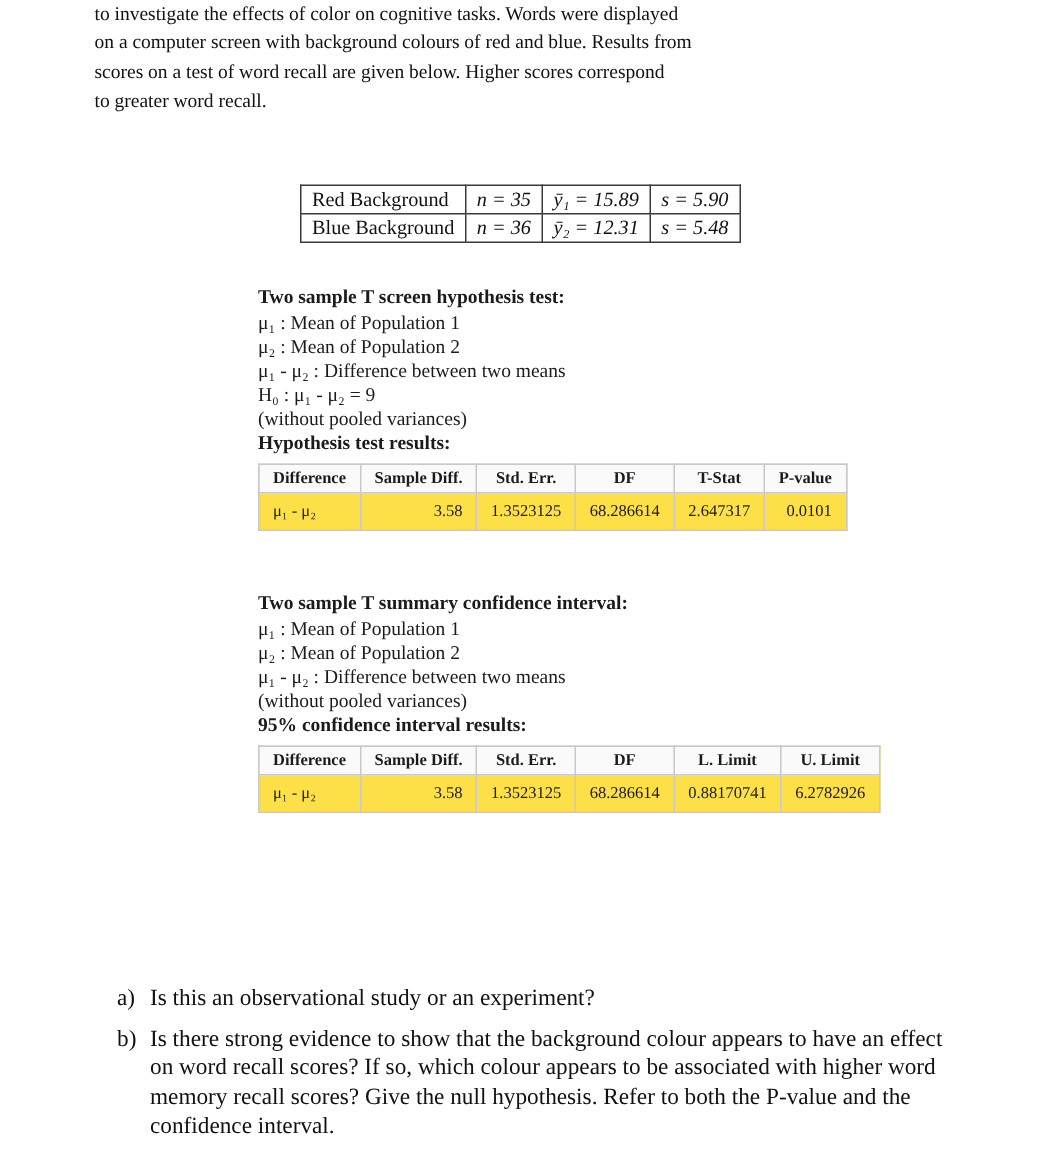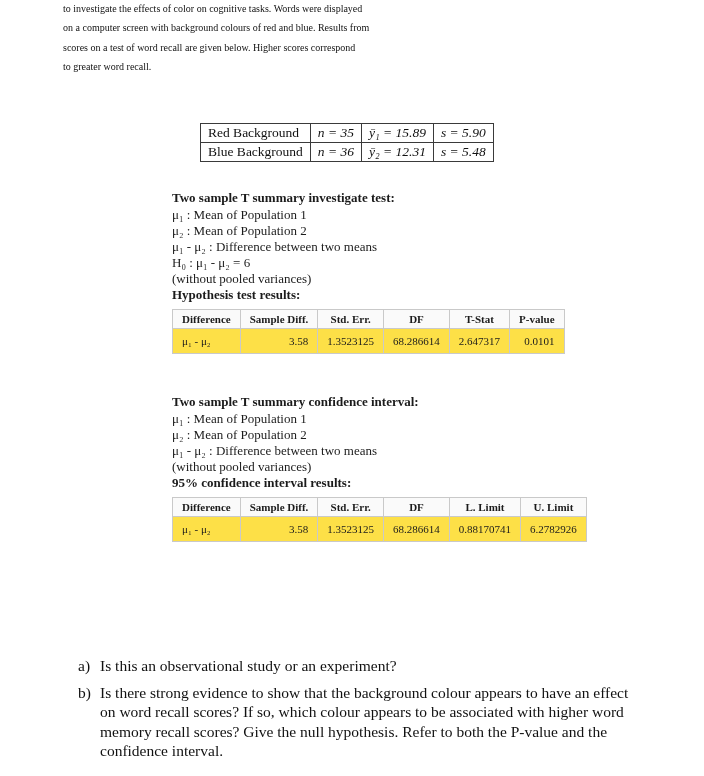--- a/index.html
+++ b/index.html
@@ -11,21 +11,21 @@
     font-family: "Liberation Serif", serif;
     color: #111111;
     overflow: hidden;
   }
 
   
   .intro {
     position: absolute;
     left: 63px;
     top: -1px;
-    font-size: 10px;
+    font-size: 13px;
     line-height: 19.3px;
     white-space: pre-line;
   }
 
   
   .summary-table {
     position: absolute;
     left: 200px;
     top: 100px;
     border-collapse: collapse;
@@ -111,25 +111,25 @@
         <td>Blue Background</td>
         <td class="math">n = 36</td>
         <td class="math">ȳ₂ = 12.31</td>
         <td class="math">s = 5.48</td>
       </tr>
     </tbody>
   </table>
 
   <div class="statblock">
 
-    <div class="block-title">Two sample T summary investigate test:</div>
+    <div class="block-title">Two sample T screen hypothesis test:</div>
     <div class="line">μ₁ : Mean of Population 1</div>
     <div class="line">μ₂ : Mean of Population 2</div>
     <div class="line">μ₁ - μ₂ : Difference between two means</div>
-    <div class="line">H₀ : μ₁ - μ₂ = 6</div>
+    <div class="line">H₀ : μ₁ - μ₂ = 9</div>
     <div class="line">(without pooled variances)</div>
 
     <div class="results-title">Hypothesis test results:</div>
 
     <table class="stat-table">
       <thead>
         <tr>
           <th>Difference</th>
           <th>Sample Diff.</th>
           <th>Std. Err.</th>

